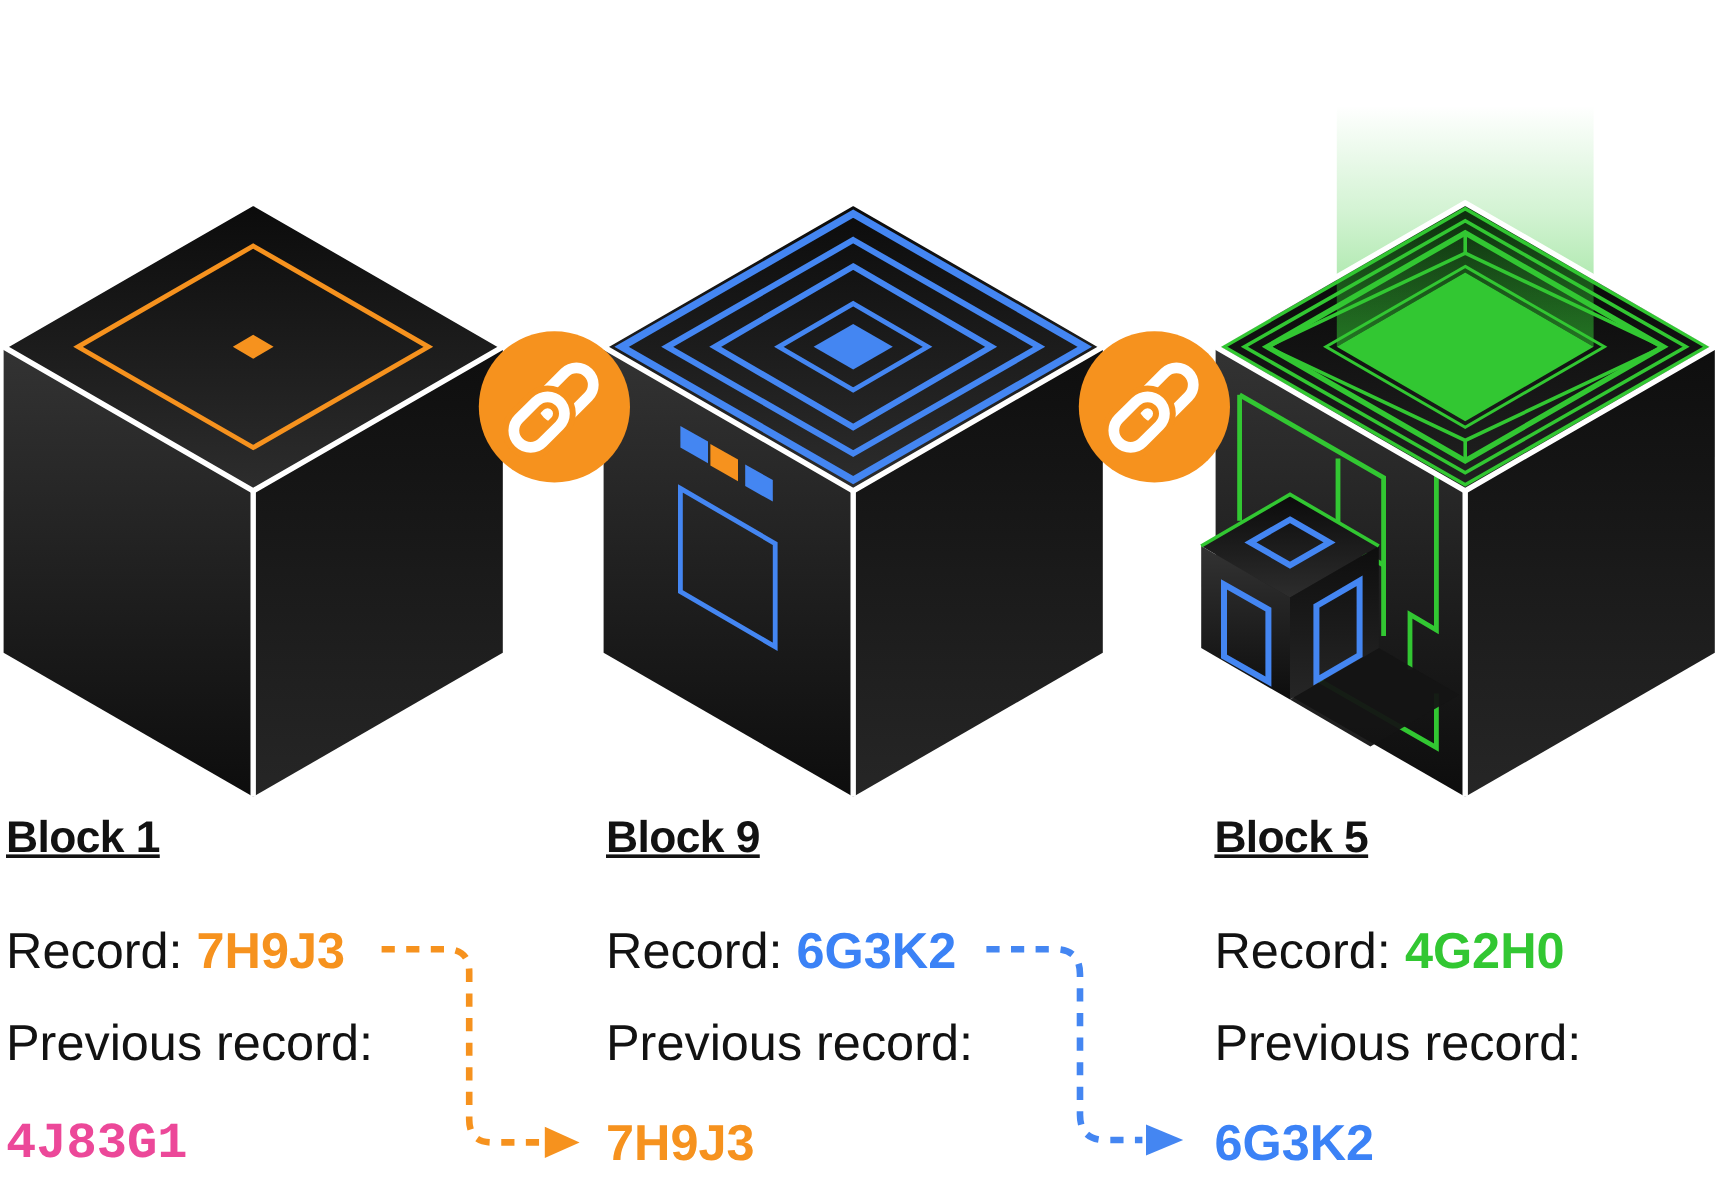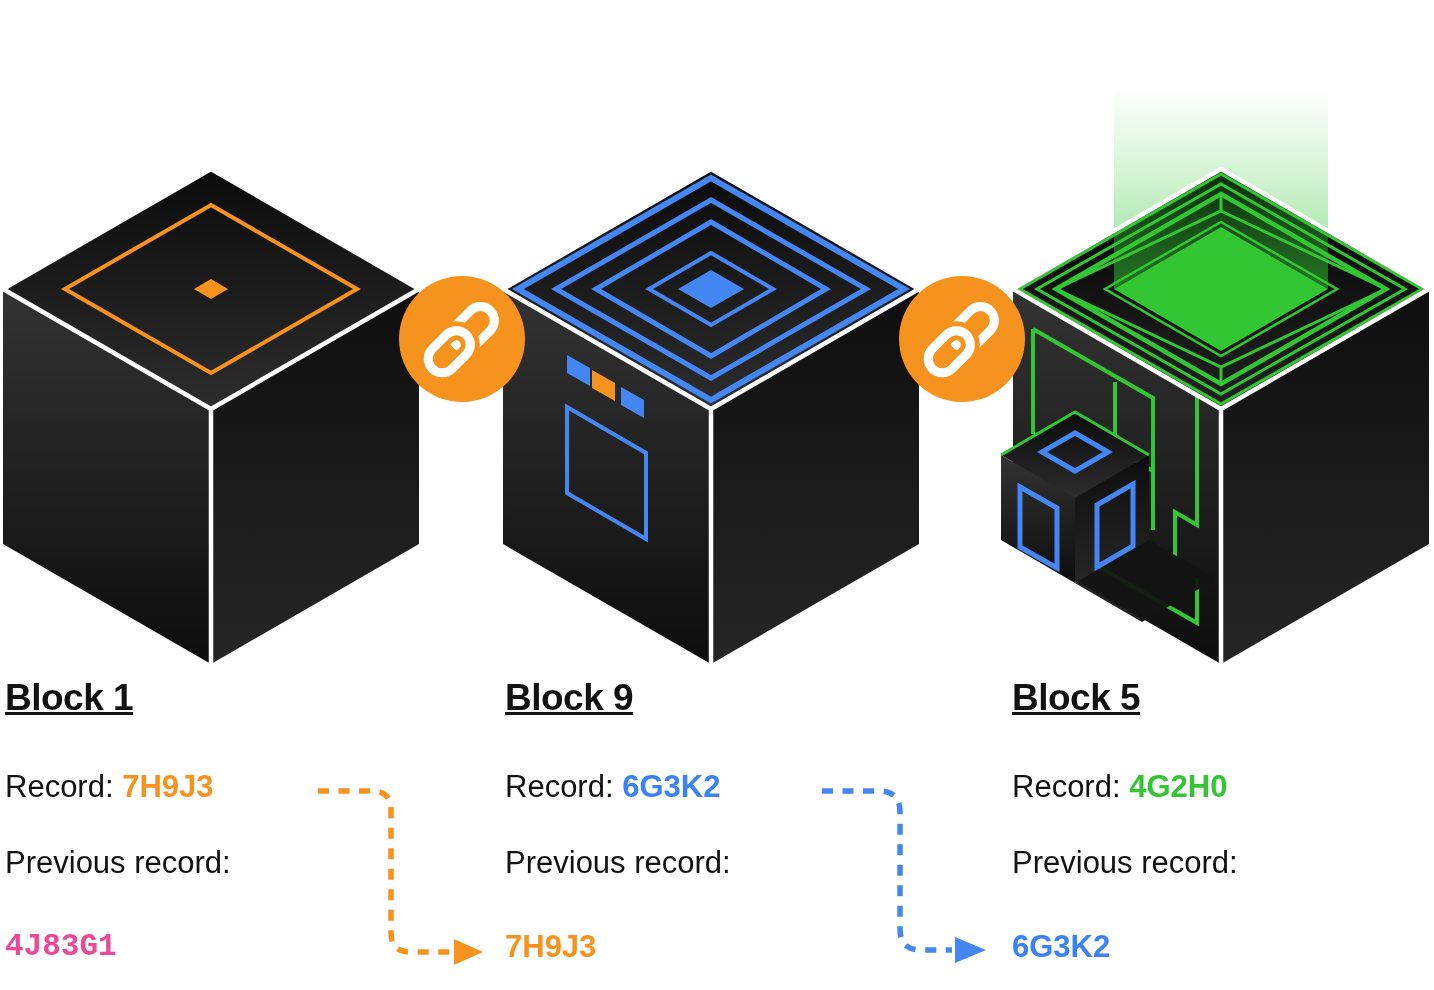--- a/index.html
+++ b/index.html
@@ -2,21 +2,21 @@
 <html><head>
 <meta charset="utf-8">
 <style>
   html,body{margin:0;padding:0;background:#ffffff;}
   .canvas{
     position:relative;width:1434px;height:990px;background:#ffffff;
     font-family:"Liberation Sans","DejaVu Sans",sans-serif;overflow:hidden;
   }
   .scene{position:absolute;left:0;top:0;}
   .text-col{position:absolute;top:678px;width:430px;}
-  .line{position:absolute;left:0;white-space:nowrap;color:#121212;font-size:31px;line-height:1.1;}
+  .line{position:absolute;left:0;white-space:nowrap;color:#121212;font-size:42px;line-height:1.1;}
   .title{top:0;font-size:37px;font-weight:700;letter-spacing:-0.5px;text-decoration:underline;}
   .record{top:92px;}
   .previous{top:168px;}
   .prev-value{top:252px;font-weight:700;}
   .val{font-weight:700;}
   .c-orange{color:#F6921E;}
   .c-blue{color:#3b82f6;}
   .c-green{color:#32C732;}
   .c-black{color:#ec4899;font-family:Liberation Mono, monospace;}
 </style>

